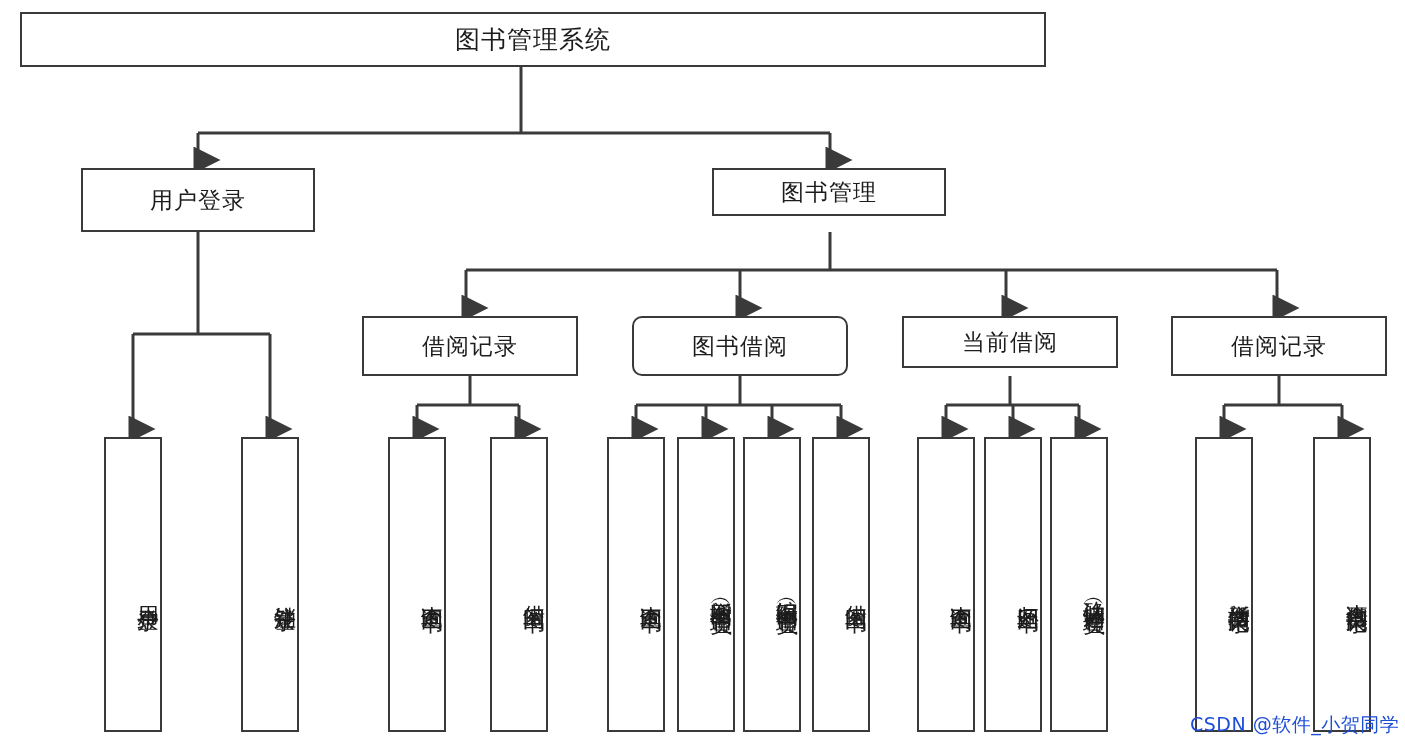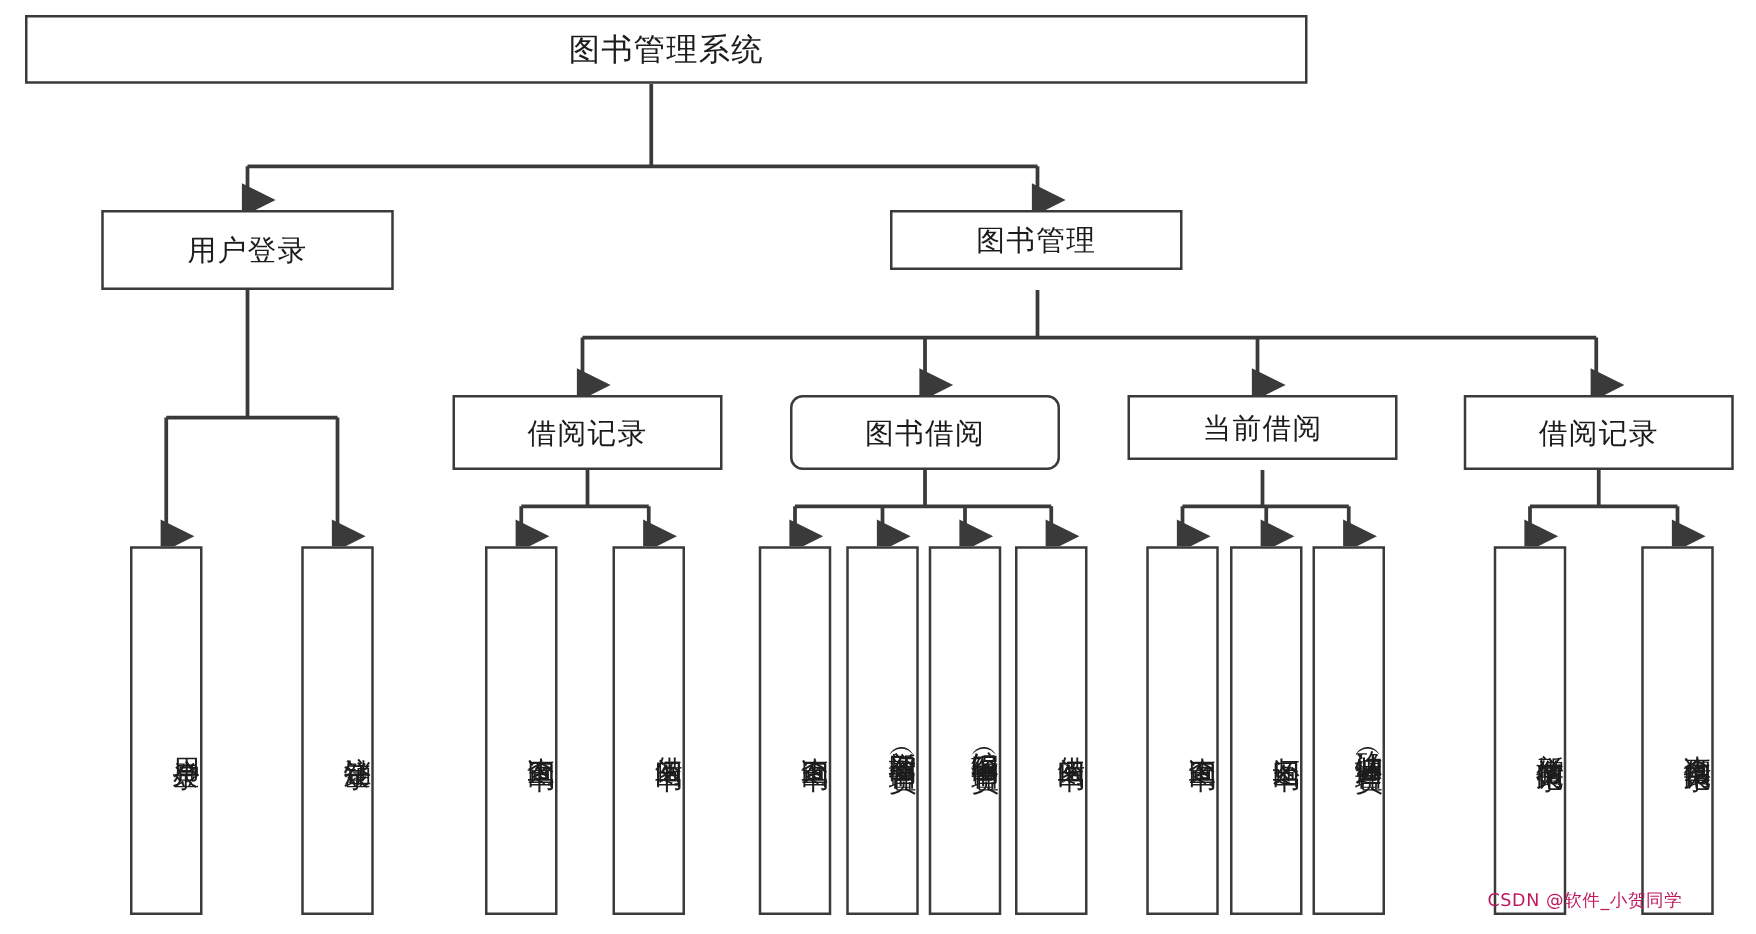--- a/index.html
+++ b/index.html
@@ -52,22 +52,22 @@
     text-orientation: upright;
     line-height: 1.06;
   }
   .node.root {
     font-size: 25px;
   }
   #watermark {
     position: absolute;
     left: 1190px;
     top: 712px;
-    font-size: 14px;
-    color: #be185d;
+    font-size: 19px;
+    color: #1d4ed8;
     white-space: nowrap;
     letter-spacing: 0.5px;
   }
 </style>
 </head>
 <body>
 
 <div id="canvas">
 
   <svg id="diagram-svg" viewBox="0 0 1405 747" xmlns="http://www.w3.org/2000/svg">

